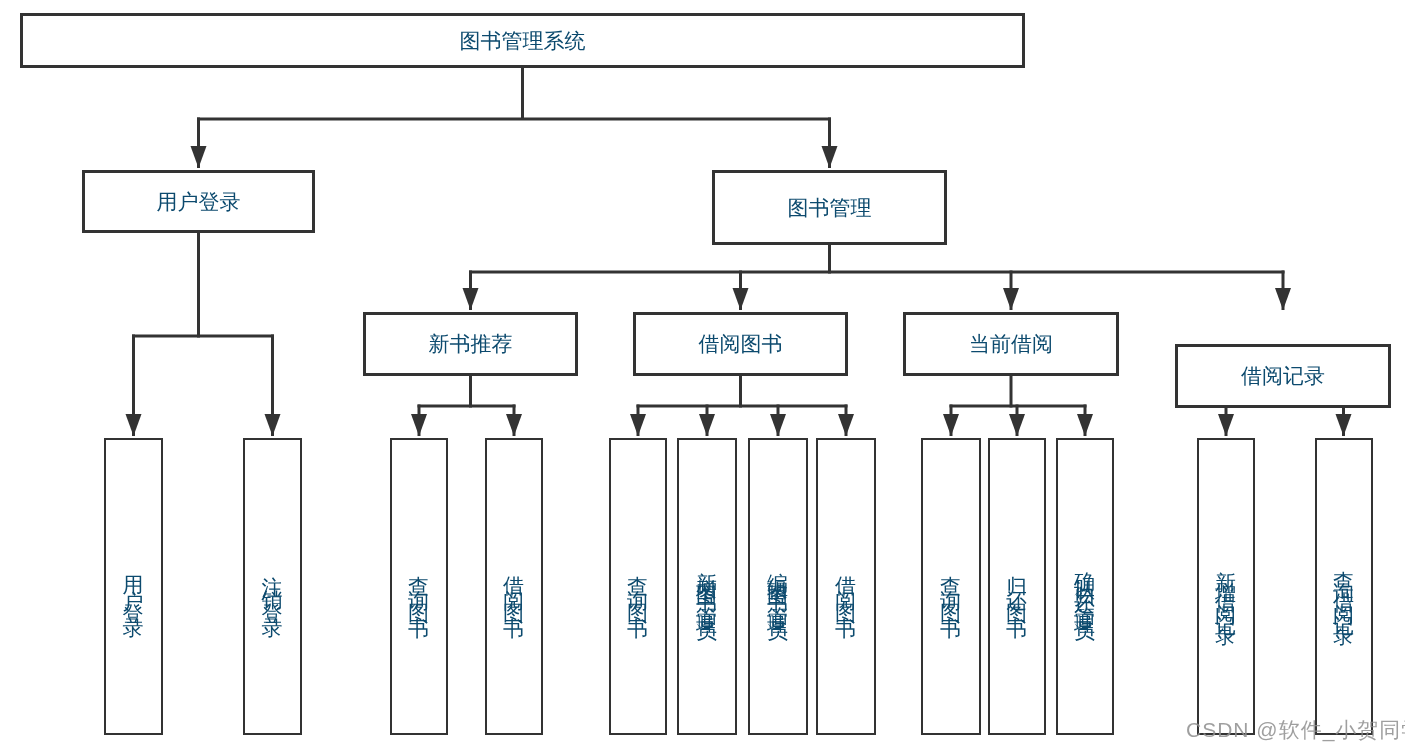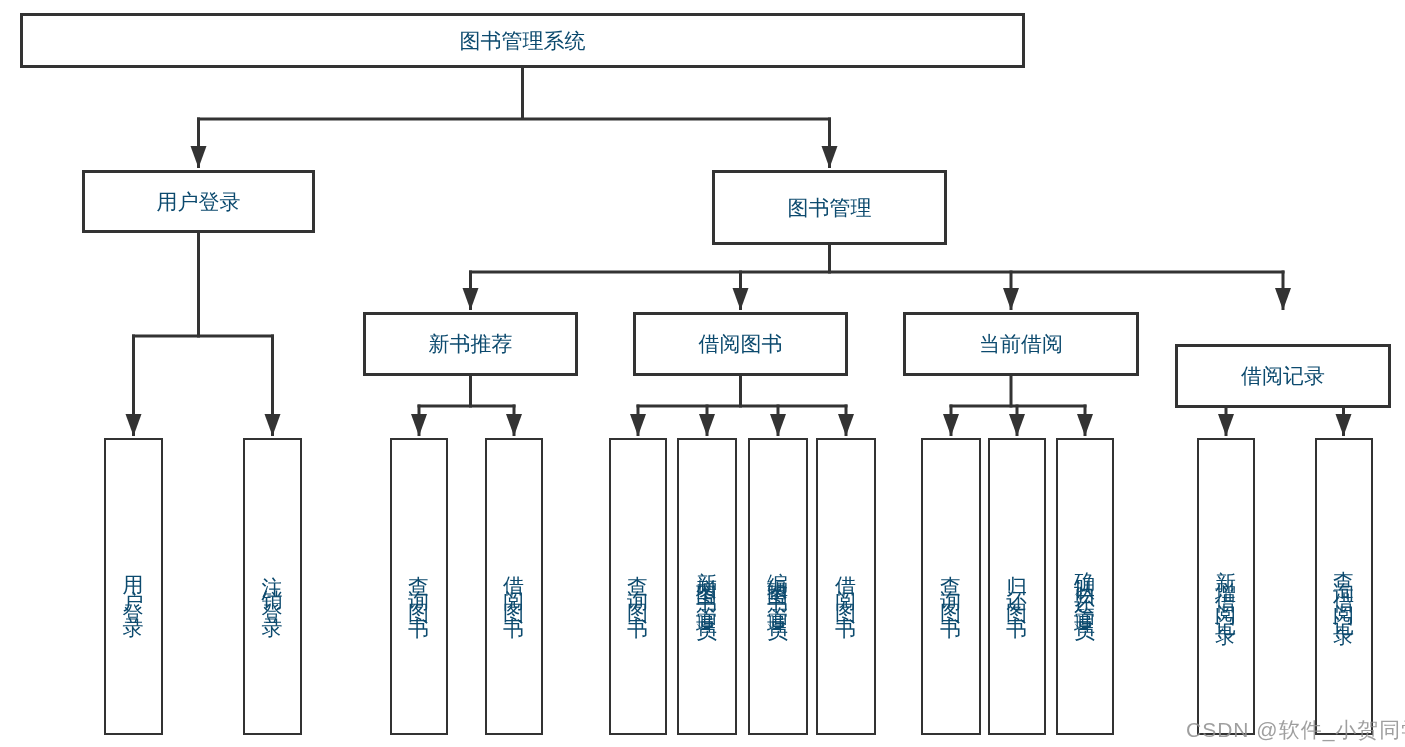--- a/index.html
+++ b/index.html
@@ -105,21 +105,21 @@
     <line class="cl" x1="1343.5" y1="404.5" x2="1343.5" y2="436" marker-end="url(#arrow)"></line>
   </svg>
 
   <div class="box" style="left:20px; top:13px; width:1005px; height:55px;">图书管理系统</div>
 
   <div class="box" style="left:82px; top:170px; width:233px; height:63px;">用户登录</div>
   <div class="box" style="left:712px; top:170px; width:235px; height:75px;">图书管理</div>
 
   <div class="box" style="left:363px; top:312px; width:215px; height:64px;text-align:right;">新书推荐</div>
   <div class="box" style="left:633px; top:312px; width:215px; height:64px;">借阅图书</div>
-  <div class="box" style="left:903px; top:312px; width:236px; height:64px;">当前借阅</div>
+  <div class="box" style="left:903px; top:312px; width:216px; height:64px;">当前借阅</div>
   <div class="box" style="left:1175px; top:312px; width:216px; height:64px;margin-top:32px;">借阅记录</div>
 
   <div class="box leaf sp4" style="left:104px; top:438px; width:59px; height:297px;">用户登录</div>
   <div class="box leaf sp4" style="left:243px; top:438px; width:59px; height:297px;">注销登录</div>
 
   <div class="box leaf sp4" style="left:390px; top:438px; width:58px; height:297px;">查询图书</div>
   <div class="box leaf sp4" style="left:485px; top:438px; width:58px; height:297px;">借阅图书</div>
 
   <div class="box leaf sp4" style="left:609px; top:438px; width:58px; height:297px;">查询图书</div>
   <div class="box leaf sp9" style="left:677px; top:438px; width:60px; height:297px;">新增图书（管理员）</div>

